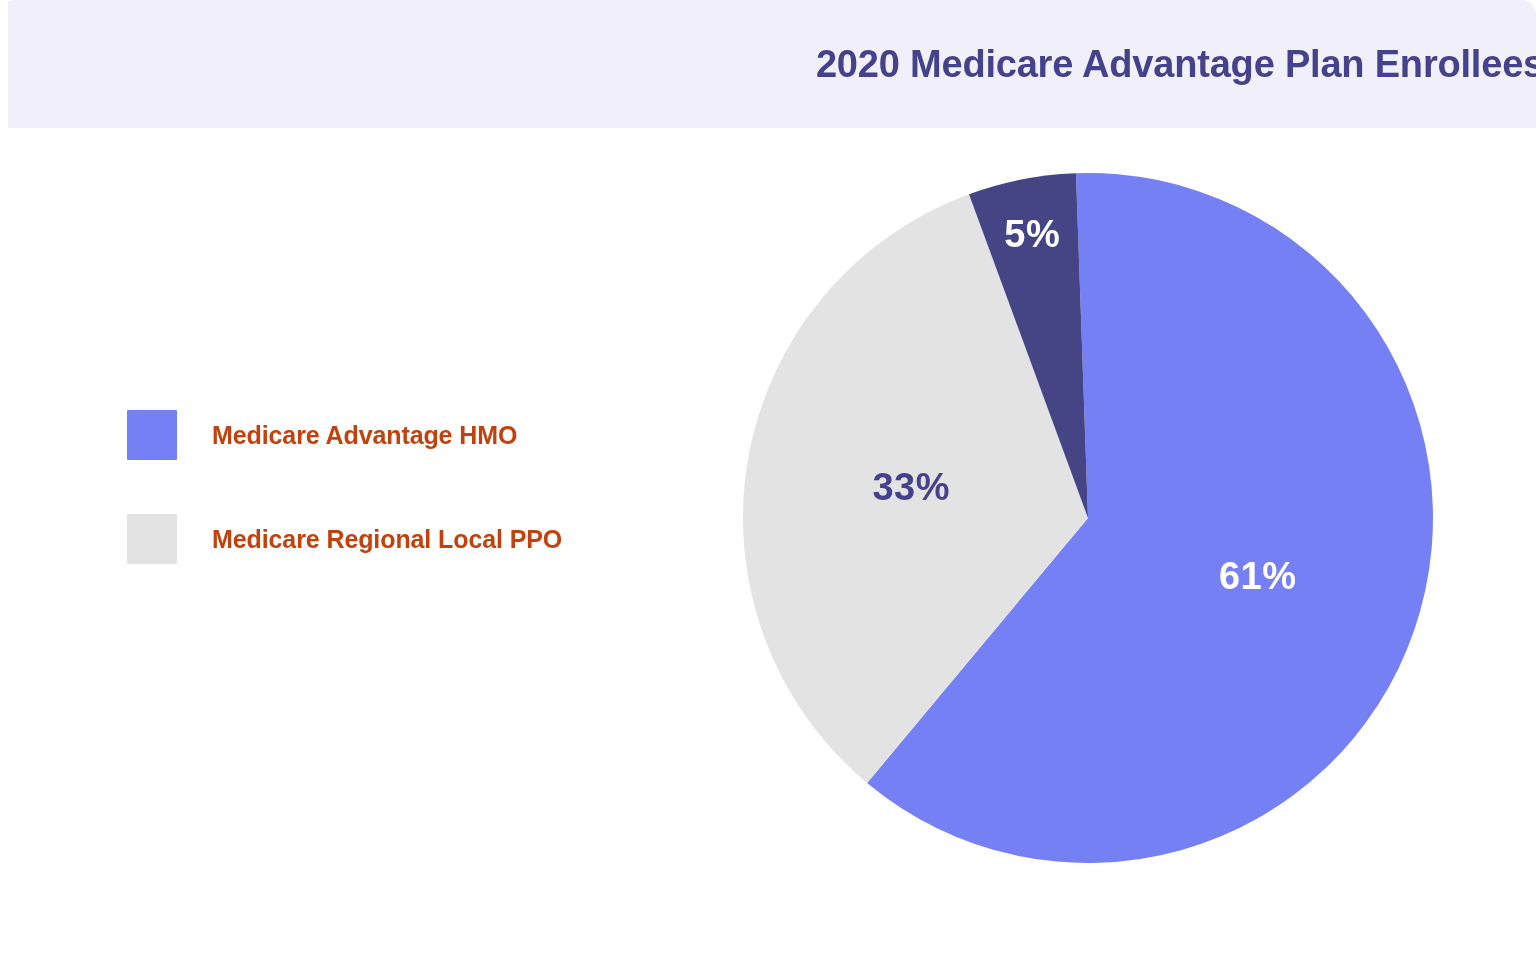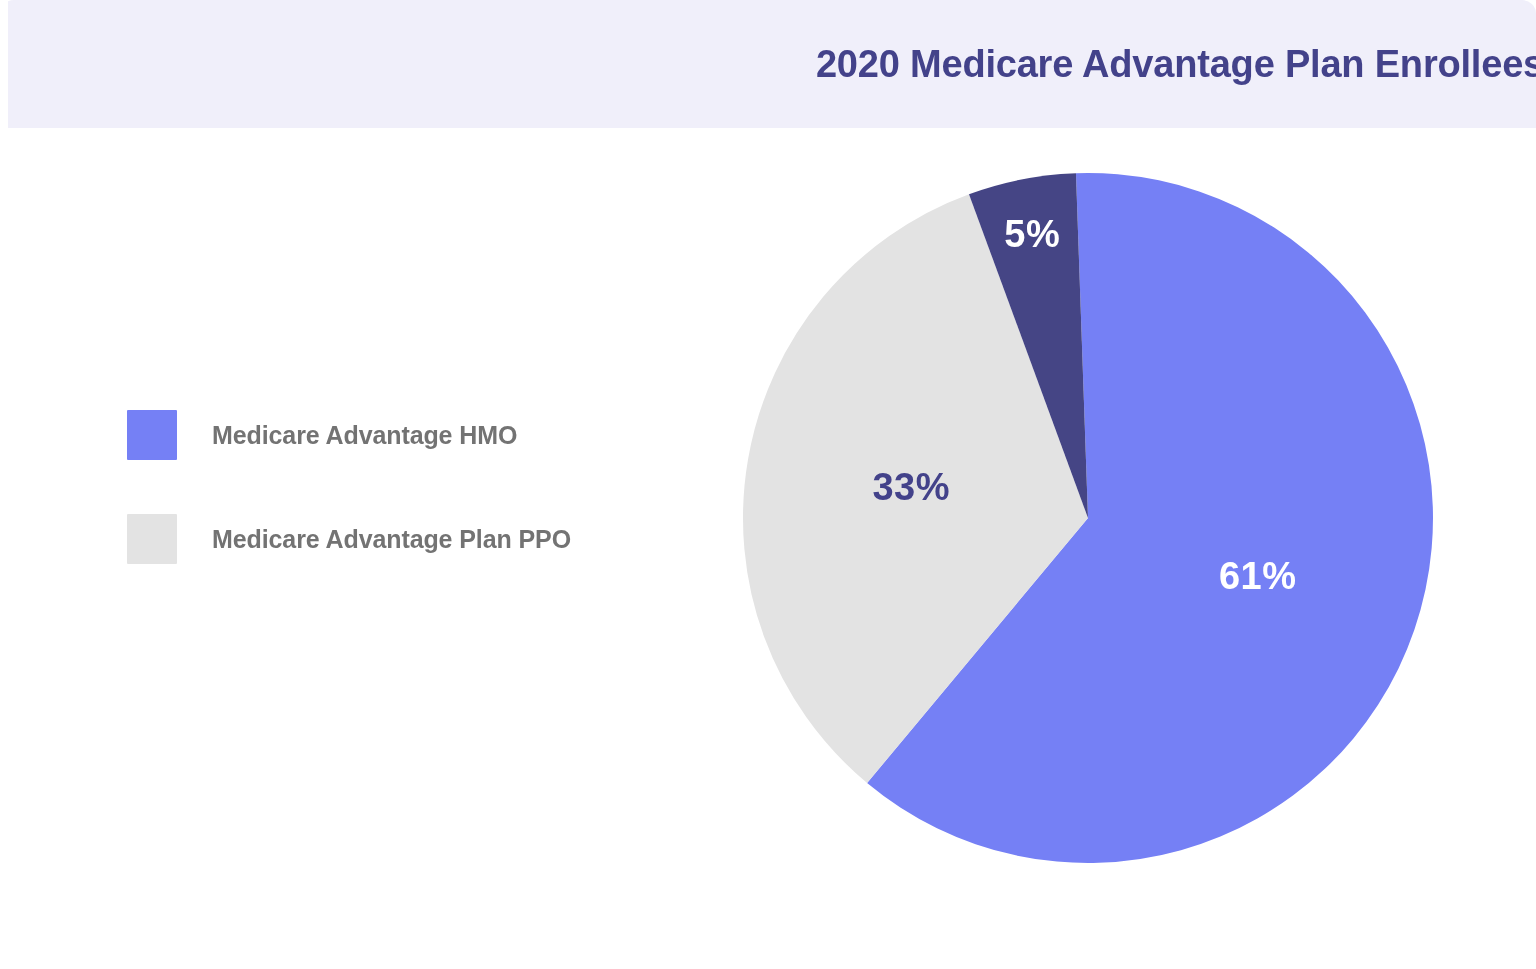--- a/index.html
+++ b/index.html
@@ -66,21 +66,21 @@
   .legend-swatch {
     width: 50px;
     height: 50px;
     flex: 0 0 50px;
     border-radius: 1px;
   }
   .legend-label {
     margin-left: 35px;
     font-size: 25px;
     font-weight: bold;
-    color: #737373;
+    color: #c2410c;
     white-space: nowrap;
     letter-spacing: -0.1px;
   }
   .pie-wrap {
     position: absolute;
     left: 743px;
     top: 45px;
     width: 690px;
     height: 690px;
   }
@@ -110,21 +110,21 @@
 
     <div class="legend">
 
       <div class="legend-item">
         <span class="legend-swatch" style="background:#7580f5"></span>
         <span class="legend-label">Medicare Advantage HMO</span>
       </div>
 
       <div class="legend-item">
         <span class="legend-swatch" style="background:#e3e3e3"></span>
-        <span class="legend-label">Medicare Advantage Plan PPO</span>
+        <span class="legend-label">Medicare Regional Local PPO</span>
       </div>
 
 
     </div>
 
     <div class="pie-wrap">
       <svg class="pie-svg" viewBox="0 0 690 690">
         <g id="pie-slices">
             <path d="M 345 345 L 332.96 0.21 A 345 345 0 1 1 124.08 609.99 Z" fill="#7580f5"></path>
             <path d="M 345 345 L 124.08 609.99 A 345 345 0 0 1 225.97 21.18 Z" fill="#e3e3e3"></path>

